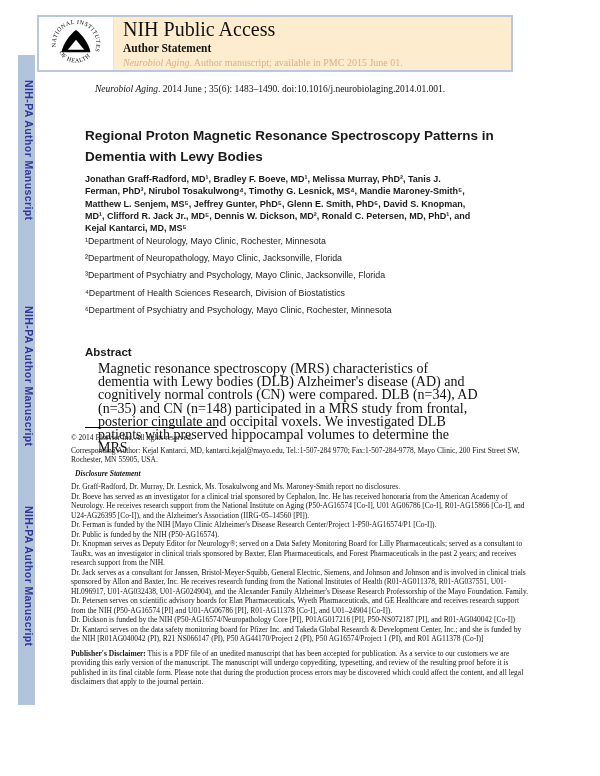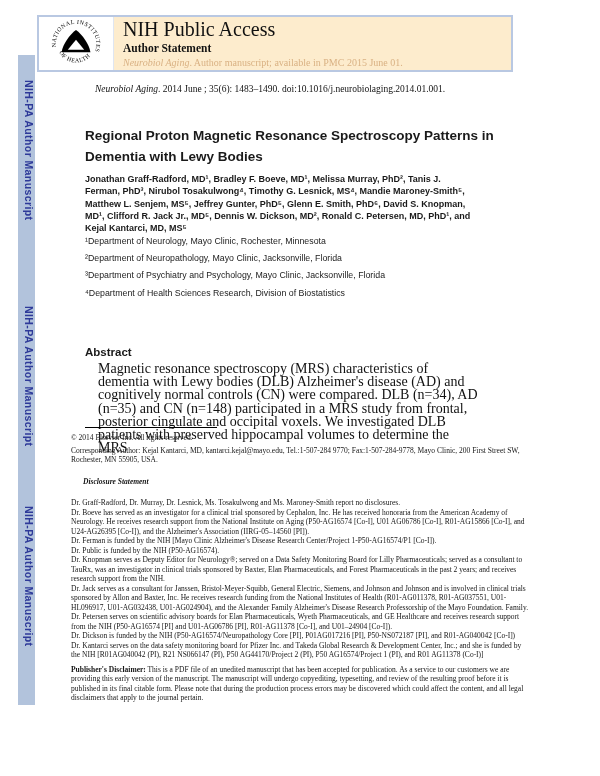--- a/index.html
+++ b/index.html
@@ -97,30 +97,31 @@
   </div>
 
   <h1 class="title">Regional Proton Magnetic Resonance Spectroscopy Patterns in Dementia with Lewy Bodies</h1>
   <p class="authors">Jonathan Graff-Radford, MD¹, Bradley F. Boeve, MD¹, Melissa Murray, PhD², Tanis J. Ferman, PhD³, Nirubol Tosakulwong⁴, Timothy G. Lesnick, MS⁴, Mandie Maroney-Smith⁵, Matthew L. Senjem, MS⁵, Jeffrey Gunter, PhD⁵, Glenn E. Smith, PhD⁶, David S. Knopman, MD¹, Clifford R. Jack Jr., MD⁵, Dennis W. Dickson, MD², Ronald C. Petersen, MD, PhD¹, and Kejal Kantarci, MD, MS⁵</p>
 
   <div class="affils">
     <div class="affil">¹Department of Neurology, Mayo Clinic, Rochester, Minnesota</div>
     <div class="affil">²Department of Neuropathology, Mayo Clinic, Jacksonville, Florida</div>
     <div class="affil">³Department of Psychiatry and Psychology, Mayo Clinic, Jacksonville, Florida</div>
     <div class="affil">⁴Department of Health Sciences Research, Division of Biostatistics</div>
+    <div class="affil">⁶Department of Psychiatry and Psychology, Mayo Clinic, Rochester, Minnesota</div>
   </div>
 
   <h2 class="abs-h">Abstract</h2>
   <p class="abs-t">Magnetic resonance spectroscopy (MRS) characteristics of dementia with Lewy bodies (DLB) Alzheimer's disease (AD) and cognitively normal controls (CN) were compared. DLB (n=34), AD (n=35) and CN (n=148) participated in a MRS study from frontal, posterior cingulate and occipital voxels. We investigated DLB patients with preserved hippocampal volumes to determine the MRS</p>
 
   <div class="fn-rule"></div>
   <div class="fns">
     <p>© 2014 Elsevier Inc. All rights reserved.</p>
     <p>Corresponding Author: Kejal Kantarci, MD, kantarci.kejal@mayo.edu, Tel.:1-507-284 9770; Fax:1-507-284-9778, Mayo Clinic, 200 First Street SW, Rochester, MN 55905, USA.</p>
-    <p class="fn-head" style="margin:12px;">Disclosure Statement</p>
+    <p class="fn-head" style="margin:4px;">Disclosure Statement</p>
     <p class="fn-d">Dr. Graff-Radford, Dr. Murray, Dr. Lesnick, Ms. Tosakulwong and Ms. Maroney-Smith report no disclosures.</p>
     <p class="fn-d">Dr. Boeve has served as an investigator for a clinical trial sponsored by Cephalon, Inc. He has received honoraria from the American Academy of Neurology. He receives research support from the National Institute on Aging (P50-AG16574 [Co-I], U01 AG06786 [Co-I], R01-AG15866 [Co-I], and U24-AG26395 [Co-I]), and the Alzheimer's Association (IIRG-05–14560 [PI]).</p>
     <p class="fn-d">Dr. Ferman is funded by the NIH [Mayo Clinic Alzheimer's Disease Research Center/Project 1-P50-AG16574/P1 [Co-I]).</p>
     <p class="fn-d">Dr. Public is funded by the NIH (P50-AG16574).</p>
     <p class="fn-d">Dr. Knopman serves as Deputy Editor for Neurology®; served on a Data Safety Monitoring Board for Lilly Pharmaceuticals; served as a consultant to TauRx, was an investigator in clinical trials sponsored by Baxter, Elan Pharmaceuticals, and Forest Pharmaceuticals in the past 2 years; and receives research support from the NIH.</p>
     <p class="fn-d">Dr. Jack serves as a consultant for Janssen, Bristol-Meyer-Squibb, General Electric, Siemens, and Johnson and Johnson and is involved in clinical trials sponsored by Allon and Baxter, Inc. He receives research funding from the National Institutes of Health (R01-AG011378, R01-AG037551, U01-HL096917, U01-AG032438, U01-AG024904), and the Alexander Family Alzheimer's Disease Research Professorship of the Mayo Foundation. Family.</p>
     <p class="fn-d">Dr. Petersen serves on scientific advisory boards for Elan Pharmaceuticals, Wyeth Pharmaceuticals, and GE Healthcare and receives research support from the NIH (P50-AG16574 [PI] and U01-AG06786 [PI], R01-AG11378 [Co-I], and U01–24904 [Co-I]).</p>
     <p class="fn-d">Dr. Dickson is funded by the NIH (P50-AG16574/Neuropathology Core [PI], P01AG017216 [PI], P50-NS072187 [PI], and R01-AG040042 [Co-I])</p>
     <p class="fn-d">Dr. Kantarci serves on the data safety monitoring board for Pfizer Inc. and Takeda Global Research &amp; Development Center, Inc.; and she is funded by the NIH [R01AG040042 (PI), R21 NS066147 (PI), P50 AG44170/Project 2 (PI), P50 AG16574/Project 1 (PI), and R01 AG11378 (Co-I)]</p>
     <p class="fn-pub"><span class="bold">Publisher's Disclaimer:</span><span> This is a PDF file of an unedited manuscript that has been accepted for publication. As a service to our customers we are providing this early version of the manuscript. The manuscript will undergo copyediting, typesetting, and review of the resulting proof before it is published in its final citable form. Please note that during the production process errors may be discovered which could affect the content, and all legal disclaimers that apply to the journal pertain.</span></p>

